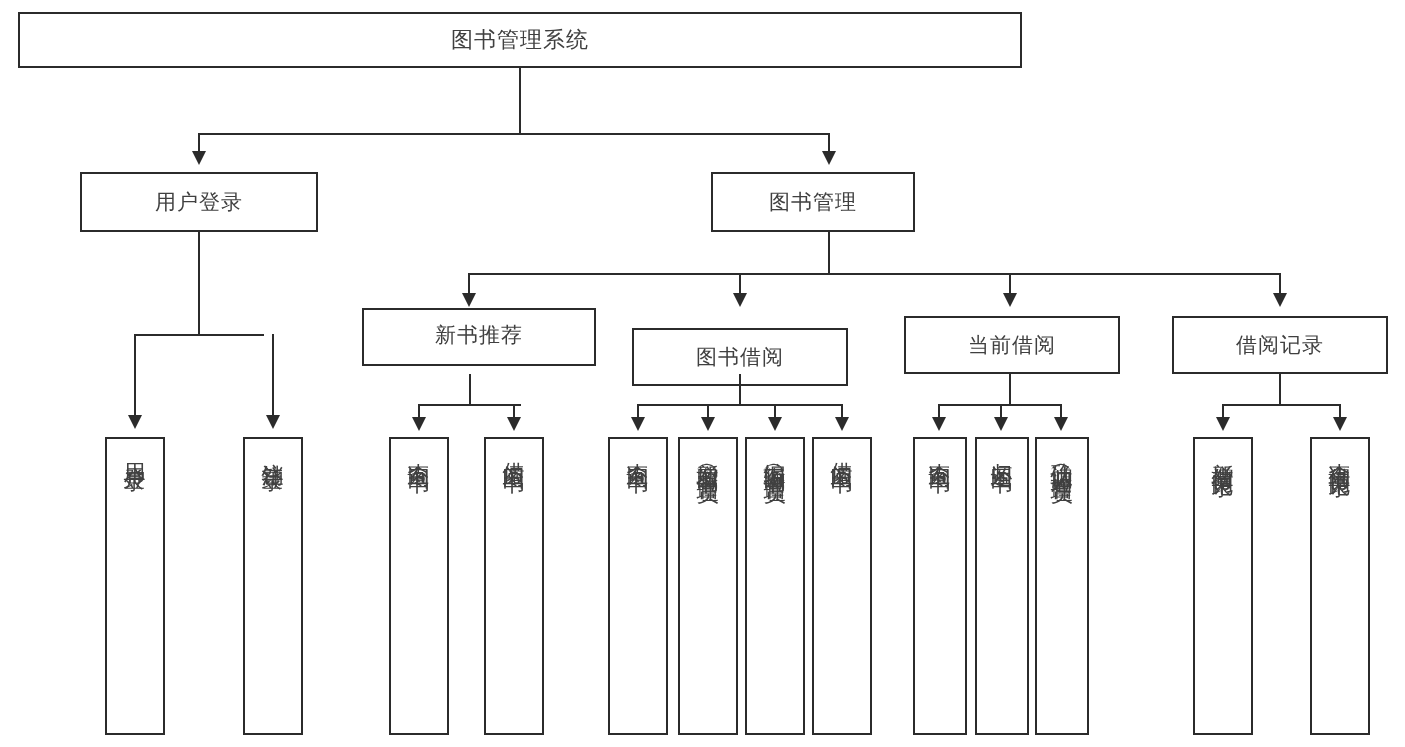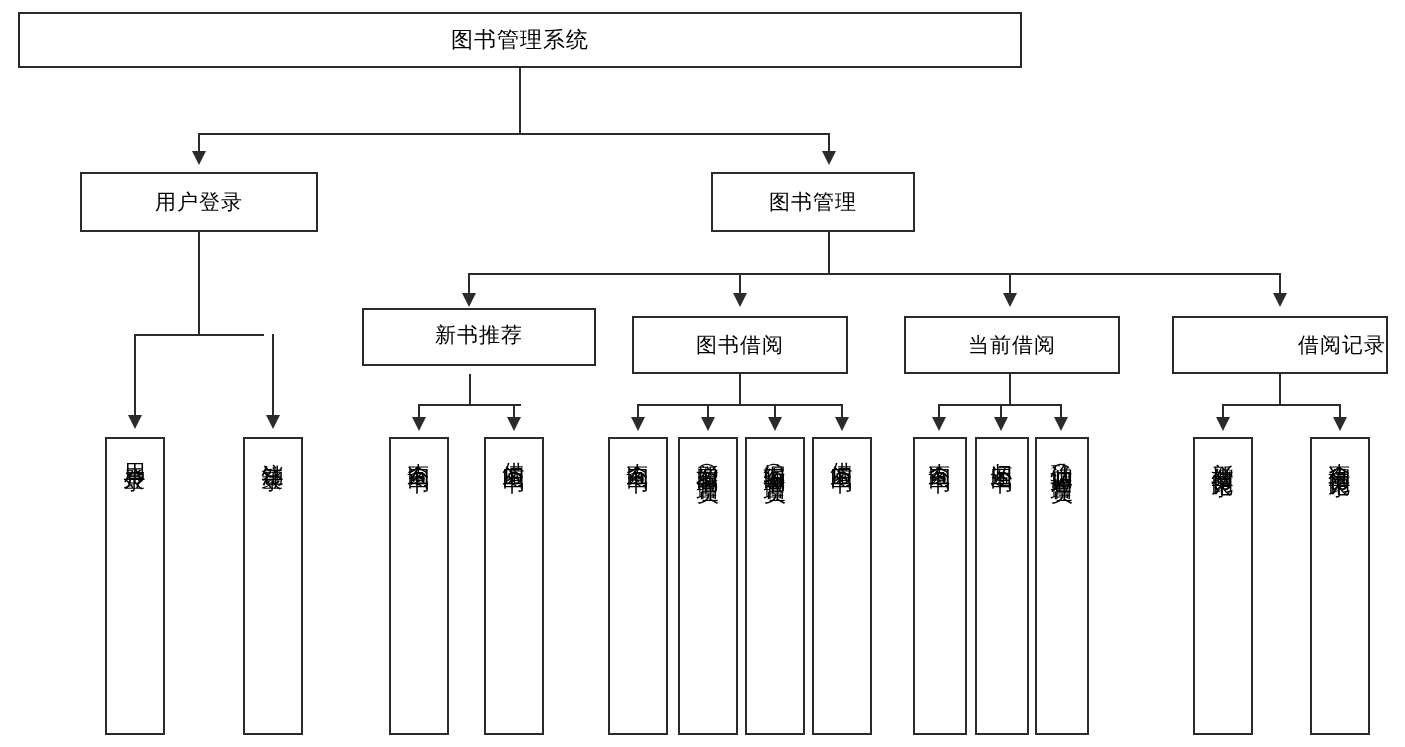--- a/index.html
+++ b/index.html
@@ -22,21 +22,21 @@
     box-sizing:border-box;
     background:#ffffff;
     border:2px solid #2b2b2b;
     display:flex;
     align-items:center;
     justify-content:center;
     text-align:center;
   }
   .node .label{
     display:block;
-    color:#000000;
+    color:#404040;
     letter-spacing:1px;
     line-height:1.25;
     white-space:nowrap;
   }
   
   .node.h .label{font-size:21px;}
   .node.root .label{font-size:22px;}
   
   .node.v{
     align-items:flex-start;
@@ -117,27 +117,27 @@
   <div class="lineV" style="left:739px; top:273px; width:2px; height:24px;"></div>
   <div class="arrow" style="left:733px; top:293px;"></div>
   <div class="lineV" style="left:1009px; top:273px; width:2px; height:24px;"></div>
   <div class="arrow" style="left:1003px; top:293px;"></div>
   <div class="lineV" style="left:1279px; top:273px; width:2px; height:24px;"></div>
   <div class="arrow" style="left:1273px; top:293px;"></div>
 
   <div class="node h" style="left:362px; top:308px; width:234px; height:58px;font-family:Liberation Mono, monospace;">
     <span class="label">新书推荐</span>
   </div>
-  <div class="node h" style="left:632px; top:316px; width:216px; height:58px;">
+  <div class="node h" style="left:632px; top:328px; width:216px; height:58px;">
     <span class="label">图书借阅</span>
   </div>
   <div class="node h" style="left:904px; top:316px; width:216px; height:58px;">
     <span class="label">当前借阅</span>
   </div>
-  <div class="node h" style="left:1172px; top:316px; width:216px; height:58px;justify-content:flex-end;">
+  <div class="node h" style="left:1172px; top:316px; width:216px; height:58px;">
     <span class="label">借阅记录</span>
   </div>
 
   <div class="lineV" style="left:469px; top:374px; width:2px; height:31px;"></div>
   <div class="lineH" style="left:418px; top:404px; width:103px; height:2px;"></div>
   <div class="lineV" style="left:418px; top:404px; width:2px; height:16px;"></div>
   <div class="arrow" style="left:412px; top:417px;"></div>
   <div class="lineV" style="left:513px; top:404px; width:2px; height:16px;"></div>
   <div class="arrow" style="left:507px; top:417px;"></div>
 

